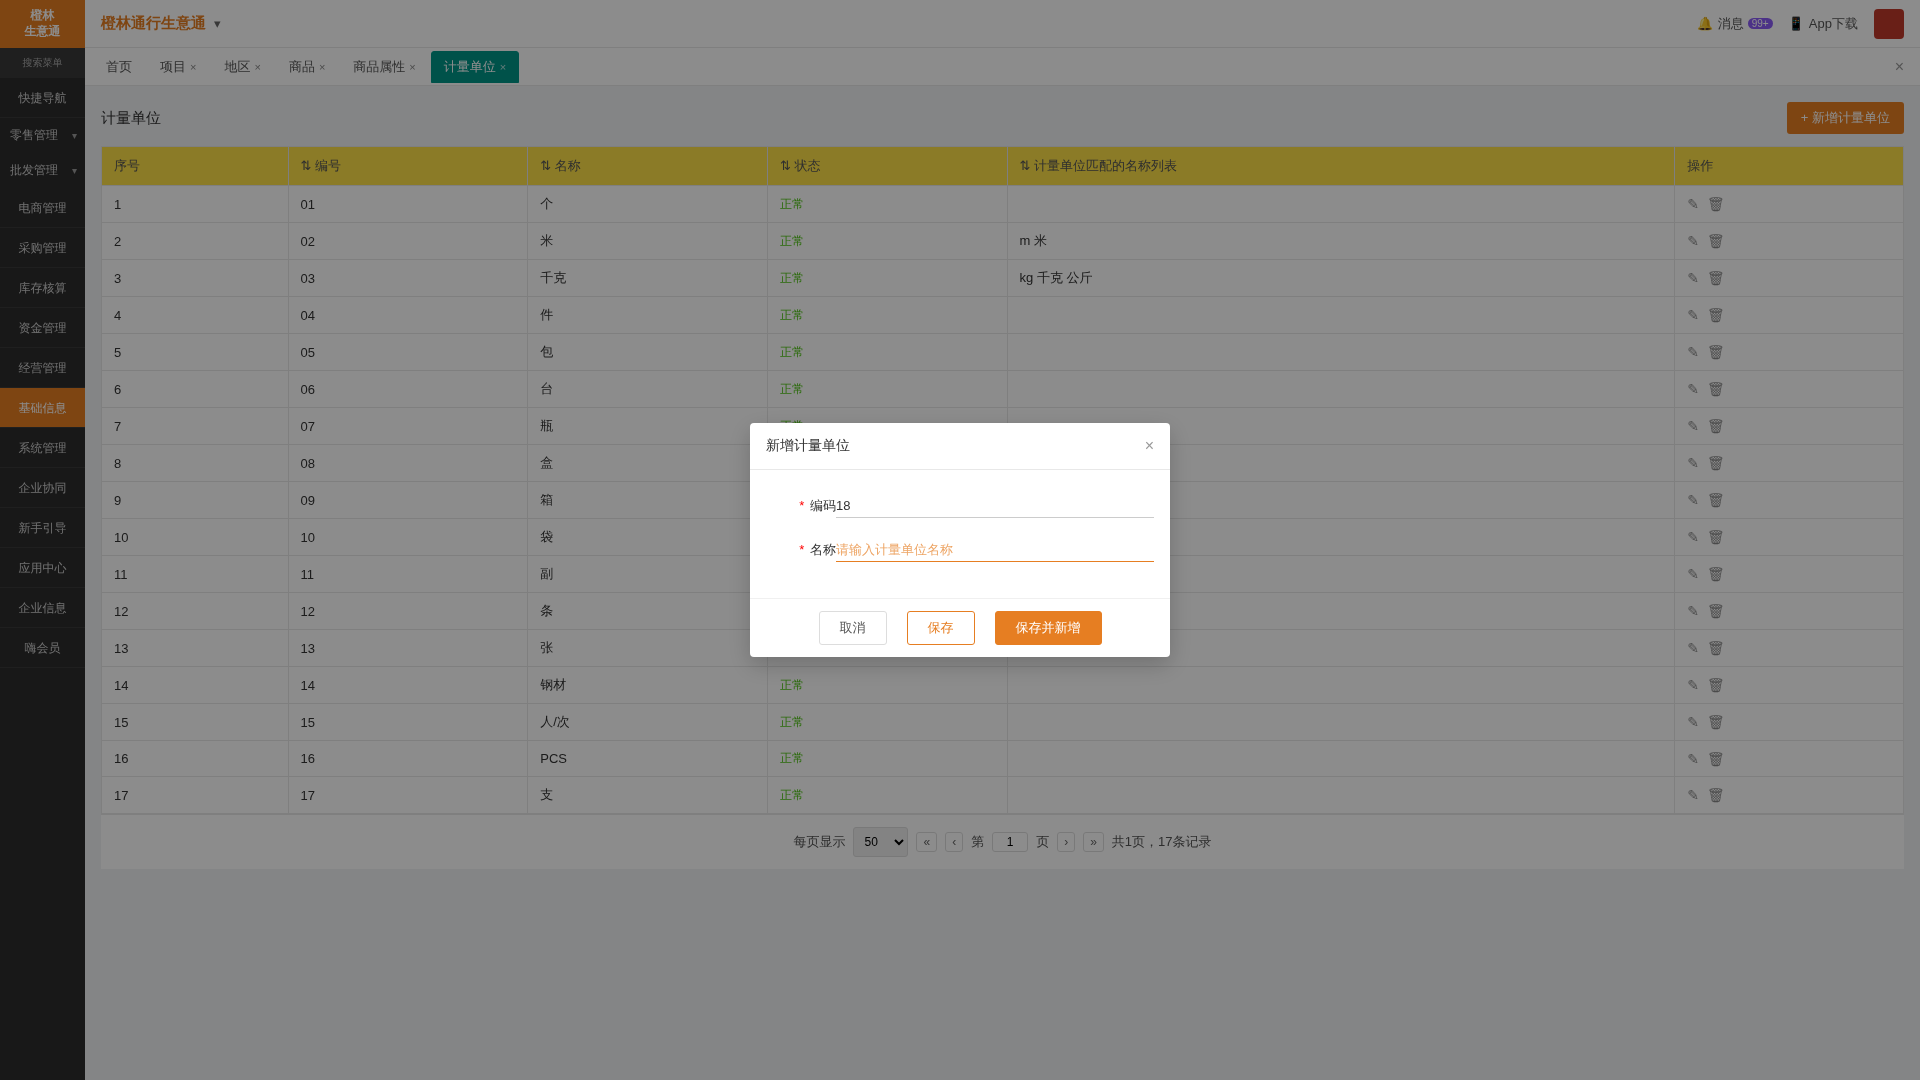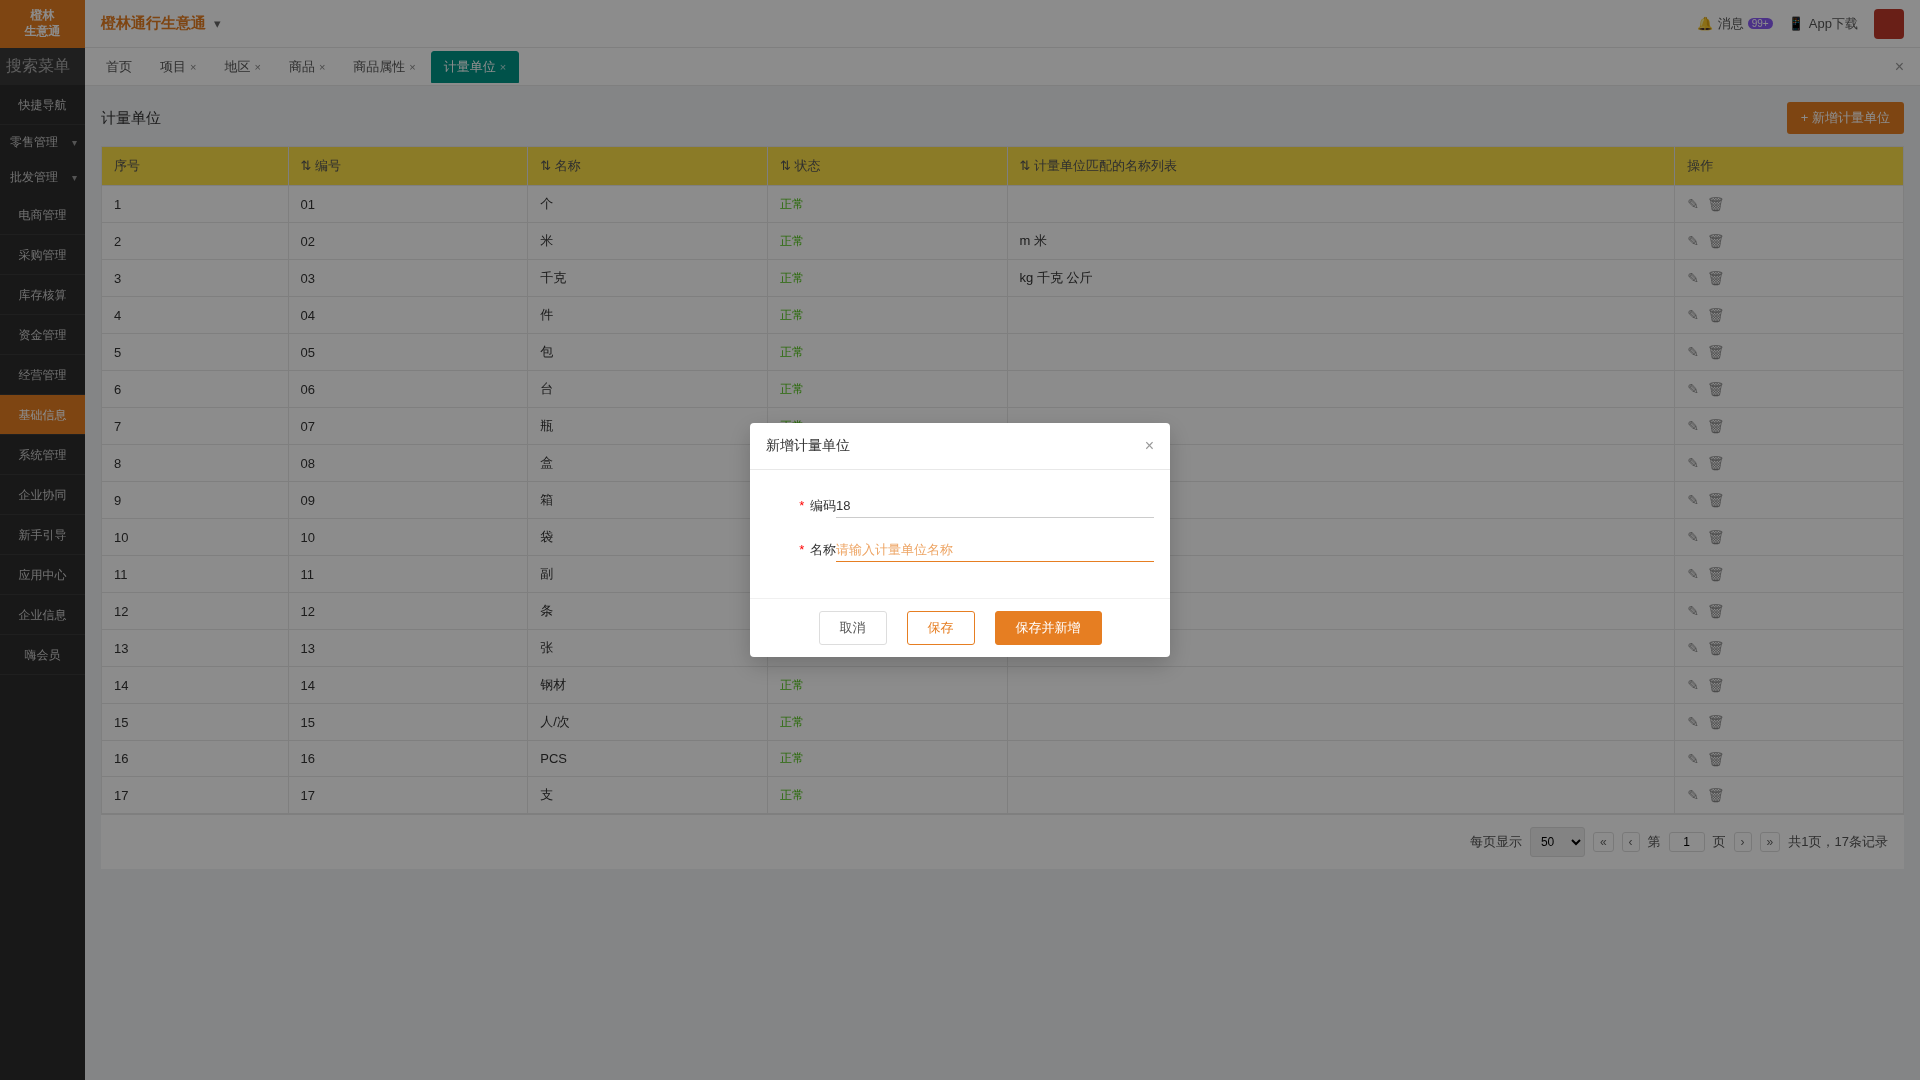--- a/index.html
+++ b/index.html
@@ -21,21 +21,22 @@
       align-items: center;
       justify-content: center;
       color: #fff;
       font-size: 14px;
       font-weight: bold;
     }
     .sidebar-search {
       padding: 8px 6px;
       background: #3a3a3a;
       color: #aaa;
-      font-size: 16px;
+      font-size: 10px;
+      text-align: center;
       cursor: pointer;
     }
     .sidebar-nav-item {
       padding: 10px 4px;
       color: #ccc;
       text-align: center;
       font-size: 12px;
       cursor: pointer;
       border-bottom: 1px solid #3a3a3a;
     }
@@ -217,21 +218,21 @@
     .action-icon {
       cursor: pointer;
       color: #888;
       font-size: 14px;
     }
 
     
     .pagination-bar {
       display: flex;
       align-items: center;
-      justify-content: flex-end;
+      justify-content: center;
       padding: 12px 16px;
       background: #fff;
       border-top: 1px solid #e8e8e8;
       font-size: 13px;
       color: #555;
       gap: 8px;
     }
     .pagination-bar .per-page-label { color: #555; }
     .pagination-bar select {
       border: 1px solid #ddd;

